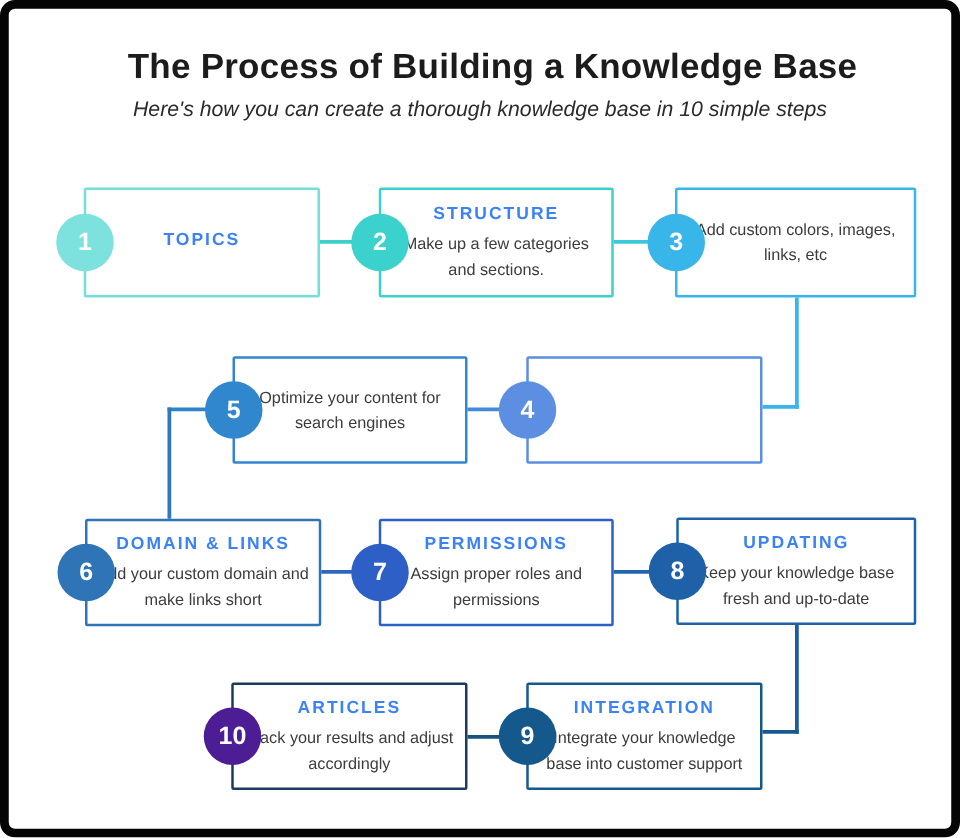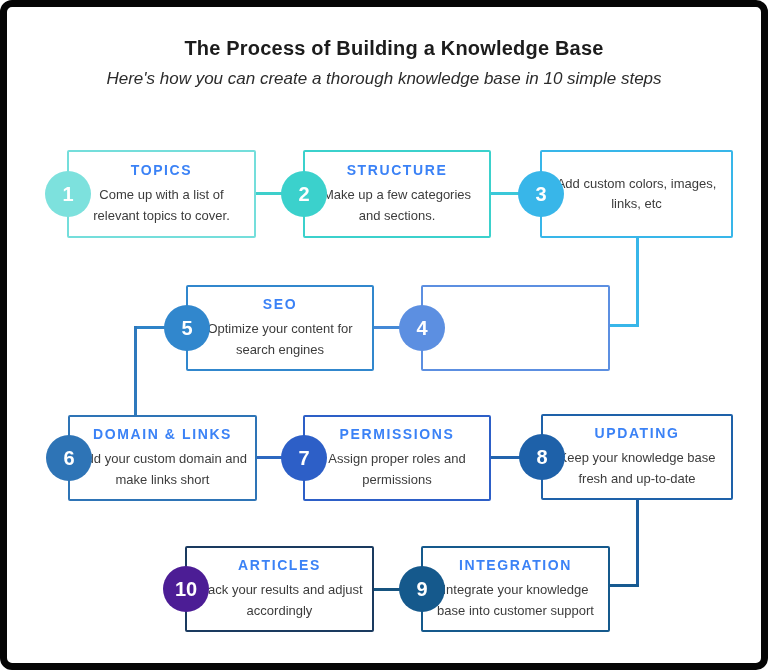--- a/index.html
+++ b/index.html
@@ -8,21 +8,21 @@
     width:768px;height:670px;
     box-sizing:border-box;
     background:#ffffff;
     border:7px solid #050505;
     border-radius:12px;
     overflow:hidden;
     font-family:"Liberation Sans", sans-serif;
   }
   .header{position:absolute;top:30px;left:0;width:100%;text-align:center;}
   .main-title{
-    margin:0;font-size:20px;font-weight:700;color:#1c1c1c;letter-spacing:0.2px;padding-left:20px;
+    margin:0;font-size:28px;font-weight:700;color:#1c1c1c;letter-spacing:0.2px;padding-left:20px;
   }
   .subtitle{
     margin:9px 0 0 0;font-size:17px;font-weight:400;color:#2b2b2b;font-style:italic;
   }
   .step{
     position:absolute;
     box-sizing:border-box;
     border:2px solid #888;
     border-radius:2px;
     background:#ffffff;
@@ -70,41 +70,39 @@
   <div class="conn h" style="left: 250px; top: 449px; width: 46px; background: rgb(45, 104, 192);"></div>
   <div class="conn h" style="left: 484px; top: 449px; width: 50px; background: rgb(35, 100, 173);"></div>
   <div class="conn v" style="left: 629px; top: 493px; height: 87px; background: rgb(26, 93, 157);"></div>
   <div class="conn h" style="left: 603px; top: 577px; width: 29px; background: rgb(23, 90, 144);"></div>
   <div class="conn h" style="left: 367px; top: 581px; width: 48px; background: rgb(22, 83, 127);"></div>
 
   <div class="step" style="left: 60px; top: 143px; width: 189px; height: 88px; border-color: rgb(116, 222, 219);">
     <div class="badge" style="background: rgb(125, 225, 221);">1</div>
     <div class="content">
       <div class="step-title">TOPICS</div>
-      <div class="step-desc">Come up with a list of relevant topics to cover.</div>
     </div>
   </div>
   <div class="step" style="left: 296px; top: 143px; width: 188px; height: 88px; border-color: rgb(59, 209, 204);">
     <div class="badge" style="background: rgb(59, 209, 204);">2</div>
     <div class="content">
       <div class="step-title">STRUCTURE</div>
       <div class="step-desc">Make up a few categories and sections.</div>
     </div>
   </div>
   <div class="step" style="left: 533px; top: 143px; width: 193px; height: 88px; border-color: rgb(56, 182, 233);">
     <div class="badge" style="background: rgb(56, 182, 233);">3</div>
     <div class="content">
       <div class="step-desc">Add custom colors, images, links, etc</div>
     </div>
   </div>
 
   <div class="step" style="left: 179px; top: 278px; width: 188px; height: 86px; border-color: rgb(49, 135, 205);">
     <div class="badge" style="background: rgb(49, 135, 205);">5</div>
     <div class="content">
-      <div class="step-title">SEO</div>
       <div class="step-desc">Optimize your content for search engines</div>
     </div>
   </div>
   <div class="step" style="left: 414px; top: 278px; width: 189px; height: 86px; border-color: rgb(92, 143, 225);">
     <div class="badge" style="background: rgb(92, 143, 225);">4</div>
   </div>
 
   <div class="step" style="left: 61px; top: 408px; width: 189px; height: 86px; border-color: rgb(46, 116, 182);">
     <div class="badge" style="background: rgb(46, 116, 182);">6</div>
     <div class="content">

